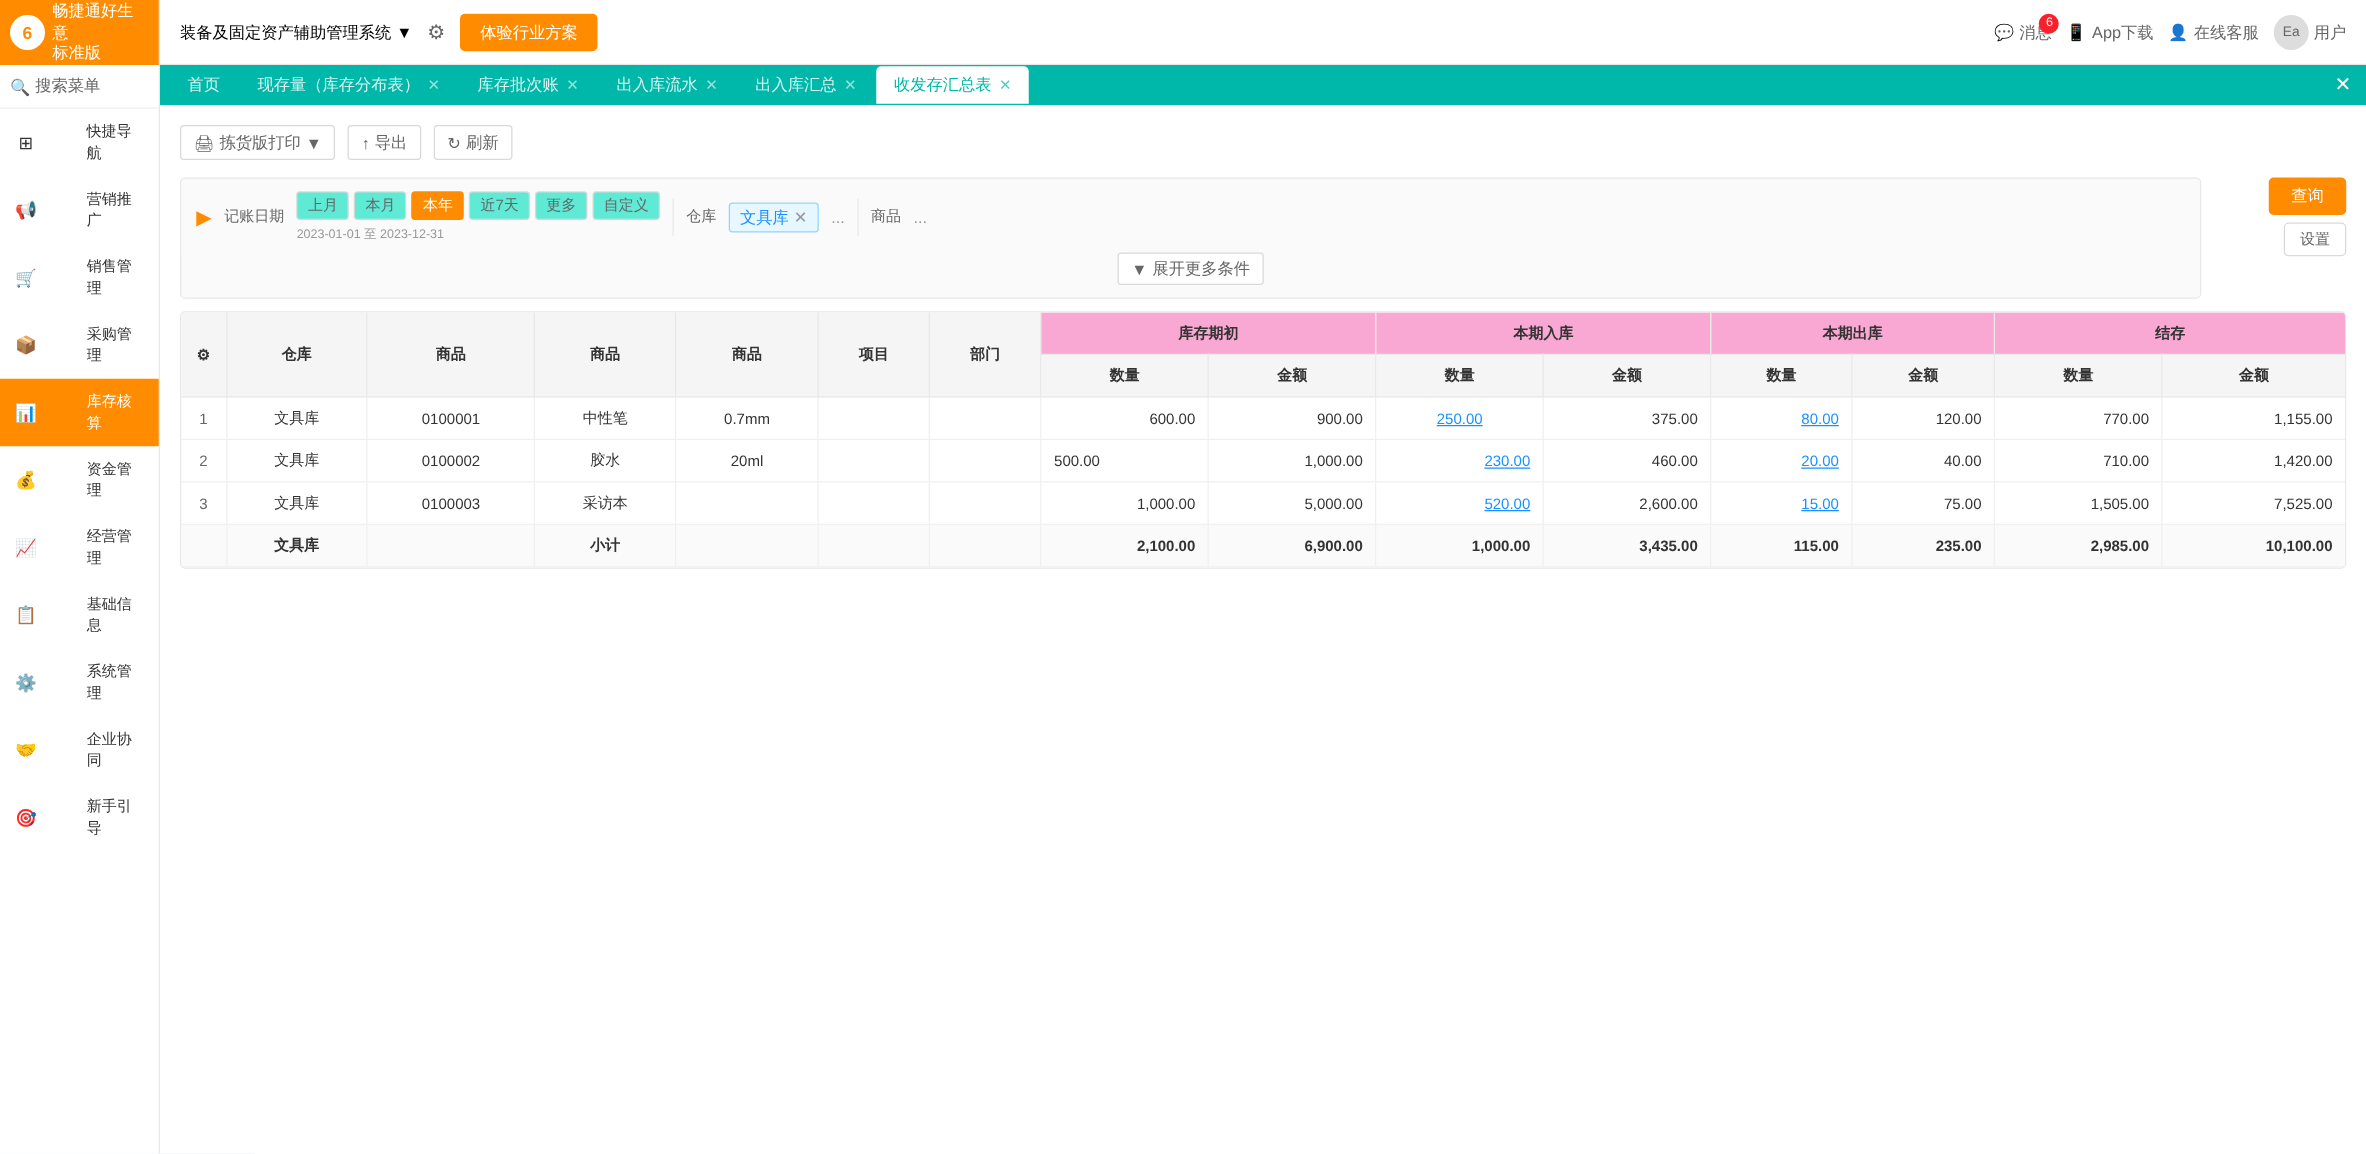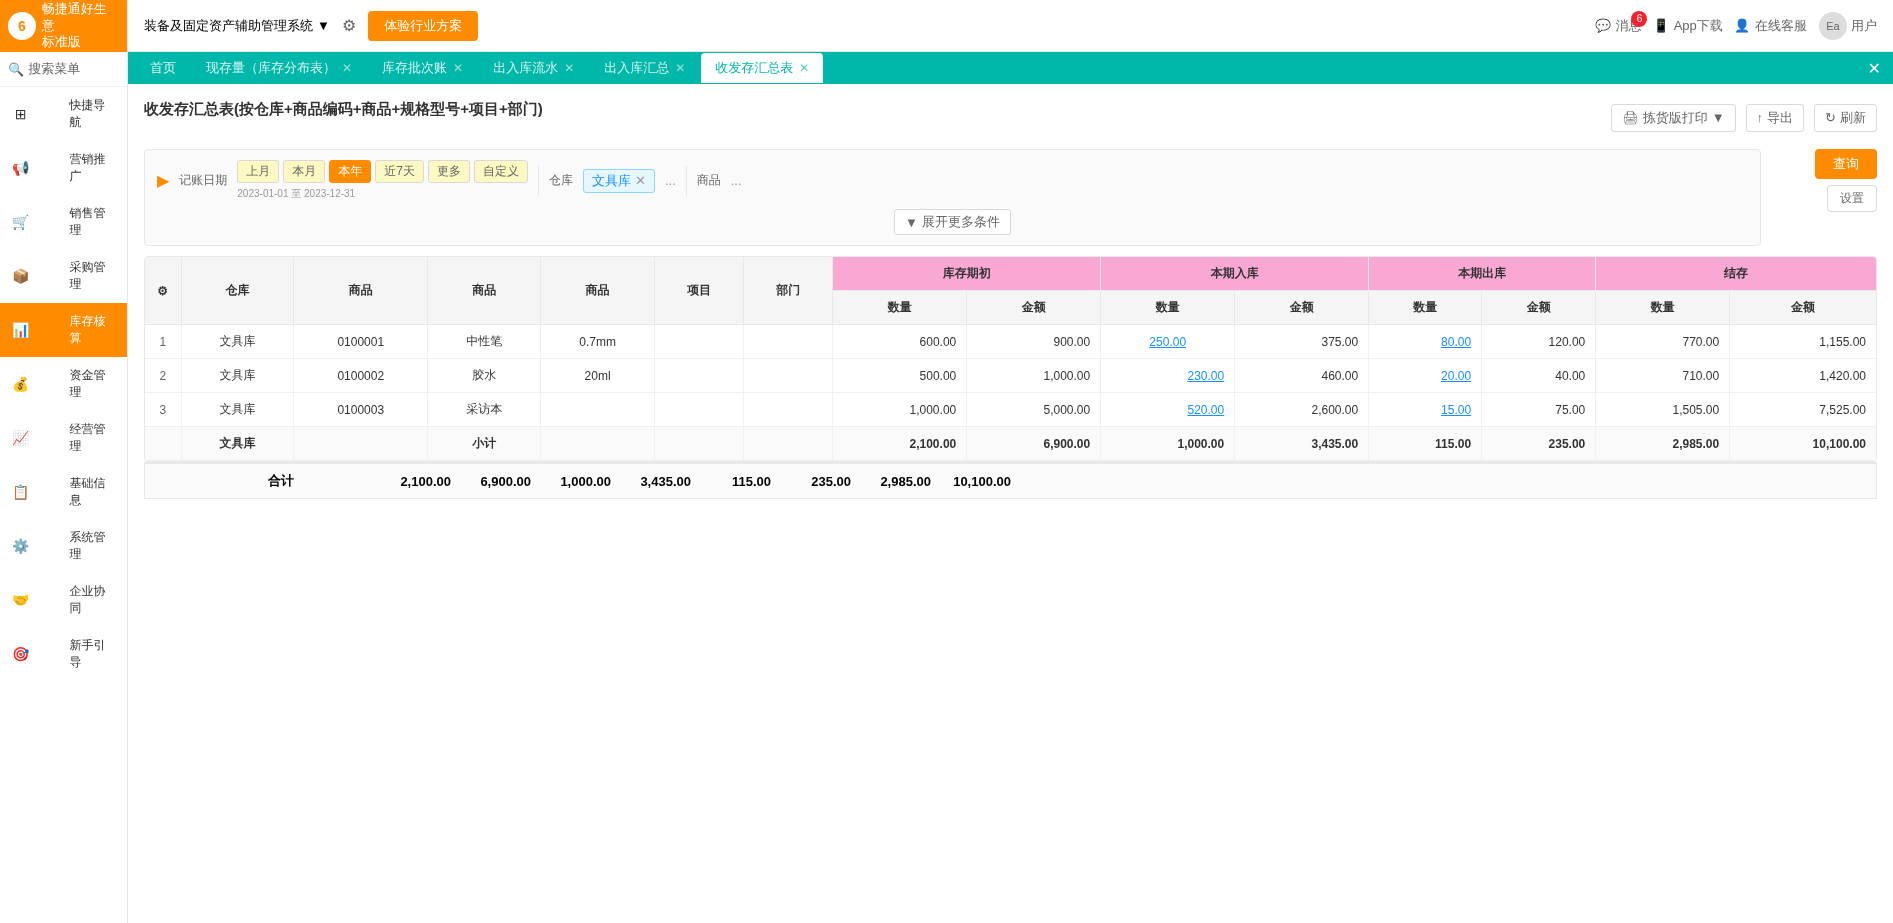--- a/index.html
+++ b/index.html
@@ -30,21 +30,21 @@
     
     .tabbar { background: #00b8a9; display: flex; align-items: center; padding: 0 8px; height: 32px; gap: 2px; }
     .tab { padding: 6px 14px; color: rgba(255,255,255,0.85); cursor: pointer; border-radius: 4px 4px 0 0; display: flex; align-items: center; gap: 6px; font-size: 13px; white-space: nowrap; }
     .tab.active { background: #fff; color: #00b8a9; }
     .tab-close { font-size: 12px; opacity: 0.7; }
     .tabbar-close { margin-left: auto; color: #fff; cursor: pointer; font-size: 16px; padding: 4px; }
 
     
     .page-content { flex: 1; background: #fff; overflow-y: auto; padding: 16px; }
     .page-title { font-size: 15px; font-weight: bold; color: #333; margin-bottom: 16px; }
-    .date-btn { padding: 2px 8px; border: 1px solid #d9d9d9; border-radius: 3px; cursor: pointer; font-size: 12px; color: #666; background: #fef9c3; }
+    .date-btn { padding: 2px 8px; border: 1px solid #d9d9d9; border-radius: 3px; cursor: pointer; font-size: 12px; color: #666; background: #5eead4; }
     .date-btn.active { background: #ff8c00; color: #fff; border-color: #ff8c00; }
     .filter-tag { display: flex; align-items: center; gap: 4px; background: #e6f7ff; border: 1px solid #91d5ff; padding: 2px 8px; border-radius: 3px; font-size: 12px; color: #1890ff; }
     .filter-tag-close { cursor: pointer; color: #999; }
     .expand-btn { display: flex; align-items: center; gap: 4px; color: #666; cursor: pointer; font-size: 12px; border: 1px solid #d9d9d9; padding: 3px 10px; border-radius: 3px; background: #fff; }
     .action-btn { display: flex; align-items: center; gap: 4px; color: #666; cursor: pointer; font-size: 12px; padding: 4px 10px; border: 1px solid #d9d9d9; border-radius: 3px; background: #fff; }
     .query-btn { background: #ff8c00; color: #fff; border: none; padding: 6px 18px; border-radius: 4px; cursor: pointer; font-size: 13px; margin-left: 44px; }
     .set-btn { background: #fff; color: #666; border: 1px solid #d9d9d9; padding: 4px 12px; border-radius: 4px; cursor: pointer; font-size: 12px; }
 
     
     .table-container { border: 1px solid #e8e8e8; border-radius: 4px; overflow: hidden; }
@@ -172,21 +172,20 @@
     <div class="tab active">
       <span>收发存汇总表</span>
       <span class="tab-close">✕</span>
     </div>
     <span class="tabbar-close">✕</span>
   </div>
 
   <div class="page-content">
 
     <div style="display:flex; align-items:center; justify-content:space-between; margin-bottom:14px;">
-      <div class="page-title">收发存汇总表(按仓库+商品编码+商品+规格型号+项目+部门)</div>
       <div style="display:flex; align-items:center; gap:10px;">
         <div class="action-btn">
           <span>🖨</span>
           <span>拣货版打印</span>
           <span>▼</span>
         </div>
         <div class="action-btn">
           <span>↑</span>
           <span>导出</span>
         </div>
@@ -283,21 +282,21 @@
       <td style="text-align:right;">1,155.00</td>
     </tr>
             <tr>
       <td style="color:#666;">2</td>
       <td>文具库</td>
       <td>0100002</td>
       <td style="">胶水</td>
       <td>20ml</td>
       <td></td>
       <td></td>
-      <td style="text-align:right;">500.00</td>
+      <td style="text-align:left;">500.00</td>
       <td style="text-align:right;">1,000.00</td>
       <td style="text-align:right; color:#1890ff; text-decoration:underline; cursor:pointer;">230.00</td>
       <td style="text-align:right;">460.00</td>
       <td style="text-align:right; color:#1890ff; text-decoration:underline; cursor:pointer;">20.00</td>
       <td style="text-align:right;">40.00</td>
       <td style="text-align:right;">710.00</td>
       <td style="text-align:right;">1,420.00</td>
     </tr>
             <tr>
       <td style="color:#666;">3</td>
@@ -330,27 +329,15 @@
       <td style="text-align:right;">3,435.00</td>
       <td style="text-align:right; ">115.00</td>
       <td style="text-align:right;">235.00</td>
       <td style="text-align:right;">2,985.00</td>
       <td style="text-align:right;">10,100.00</td>
     </tr>
           </tbody>
       </table>
     </div>
 
-    <div style="background:#fafafa; border:1px solid #e8e8e8; border-top:2px solid #e8e8e8; padding:8px 0; display:flex; align-items:center; font-size:12px; font-weight:bold;">
-      <div style="width:36px; text-align:center;"></div>
-      <div style="width:200px; text-align:center;">合计</div>
-      <div style="width:80px; text-align:right; padding-right:10px;">2,100.00</div>
-      <div style="width:80px; text-align:right; padding-right:10px;">6,900.00</div>
-      <div style="width:80px; text-align:right; padding-right:10px;">1,000.00</div>
-      <div style="width:80px; text-align:right; padding-right:10px;">3,435.00</div>
-      <div style="width:80px; text-align:right; padding-right:10px;">115.00</div>
-      <div style="width:80px; text-align:right; padding-right:10px;">235.00</div>
-      <div style="width:80px; text-align:right; padding-right:10px;">2,985.00</div>
-      <div style="width:80px; text-align:right; padding-right:10px;">10,100.00</div>
-    </div>
 
   </div>
 </div>
 
 </body></html>

